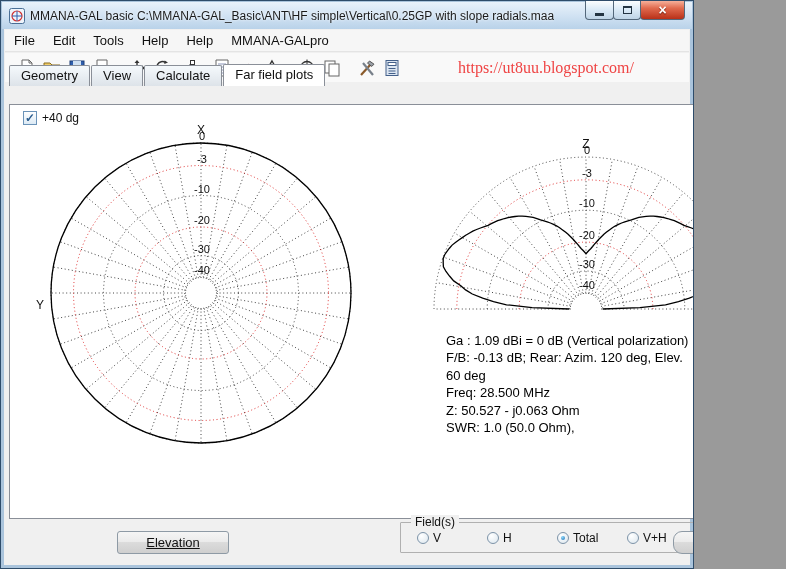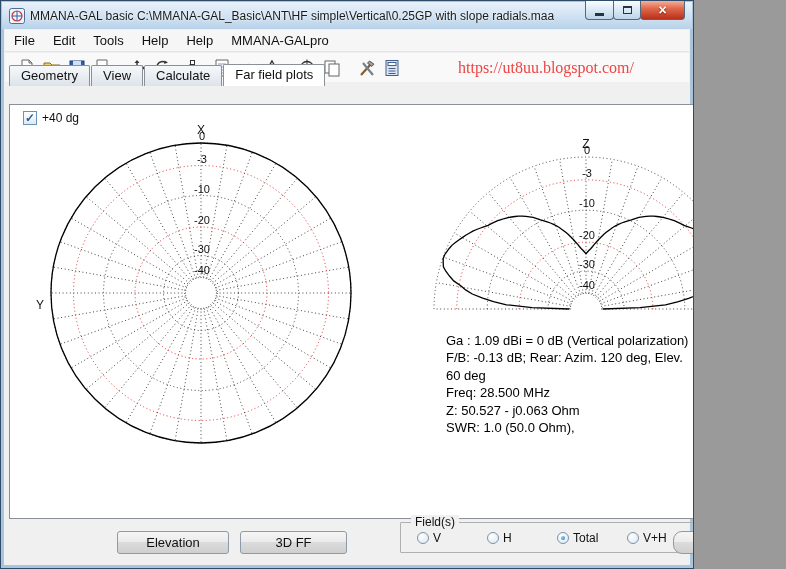--- a/index.html
+++ b/index.html
@@ -45,21 +45,21 @@
   #plot-az{left:10px;top:122px;}
   #plot-el{left:420px;top:122px;}
   .gl{stroke:#444;stroke-width:1;stroke-dasharray:1,2.6;fill:none;}
   .glr{stroke:#e03030;stroke-width:1;stroke-dasharray:1,2.6;fill:none;}
   .rl{font-size:11px;text-anchor:middle;fill:#111;font-family:"Liberation Sans",sans-serif;}
   .al{font-size:12px;text-anchor:middle;fill:#111;font-family:"Liberation Sans",sans-serif;}
   .pat{stroke:#000;stroke-width:1.3;fill:none;}
   .stats{position:absolute;left:445px;top:331px;font-size:13px;line-height:17.4px;color:#000;z-index:8;}
   
   .btn{position:absolute;height:23px;border:1px solid #8e9aa5;border-radius:3px;font-size:13px;color:#111;
-    background:linear-gradient(#f5f5f5,#ebebeb 46%,#dcdcdc 47%,#cfcfcf);text-align:center;line-height:21px;z-index:8;}
+    background:linear-gradient(#f5f5f5,#ebebeb 46%,#dcdcdc 47%,#cfcfcf);text-align:center;line-height:21px;z-index:8;text-decoration:underline;}
   #btn-elevation{left:116px;top:530px;width:112px;}
   #btn-3dff{left:239px;top:530px;width:107px;}
   #btn-print{left:672px;top:530px;width:84px;border-radius:9px;}
   .fields{position:absolute;left:362px;top:521px;width:298px;height:31px;border:1px solid #b0b0b0;border-radius:1px;z-index:8;margin-left:37px;}
   .fields .legend{position:absolute;top:-8px;left:10px;background:#f0f0f0;padding:0 4px;font-size:12px;color:#111;}
   .radios{display:flex;align-items:center;height:100%;padding-left:16px;}
   .radio{display:flex;align-items:center;gap:4px;font-size:12px;color:#111;width:72px;}
   .rdot{width:12px;height:12px;border:1px solid #7d93a8;border-radius:50%;
     background:radial-gradient(circle at 35% 30%,#fff,#dbe6ee);position:relative;flex:0 0 auto;}
   .radio.sel .rdot::after{content:"";position:absolute;inset:3px;border-radius:50%;
@@ -313,21 +313,20 @@
 
   <div class="stats">
     <div>Ga : 1.09 dBi = 0 dB  (Vertical polarization)</div>
     <div>F/B: -0.13 dB; Rear: Azim. 120 deg,  Elev. 60 deg</div>
     <div>Freq: 28.500 MHz</div>
     <div>Z: 50.527 - j0.063 Ohm</div>
     <div>SWR: 1.0 (50.0 Ohm),</div>
   </div>
 
   <div class="btn" id="btn-elevation">Elevation</div>
-  <div class="btn" id="btn-3dff">3D FF</div>
   <div class="fields">
     <div class="legend">Field(s)</div>
     <div class="radios">
       <span class="radio">
           <span class="rdot"></span>
           <span>V</span>
         </span>
       <span class="radio">
           <span class="rdot"></span>
           <span>H</span>

